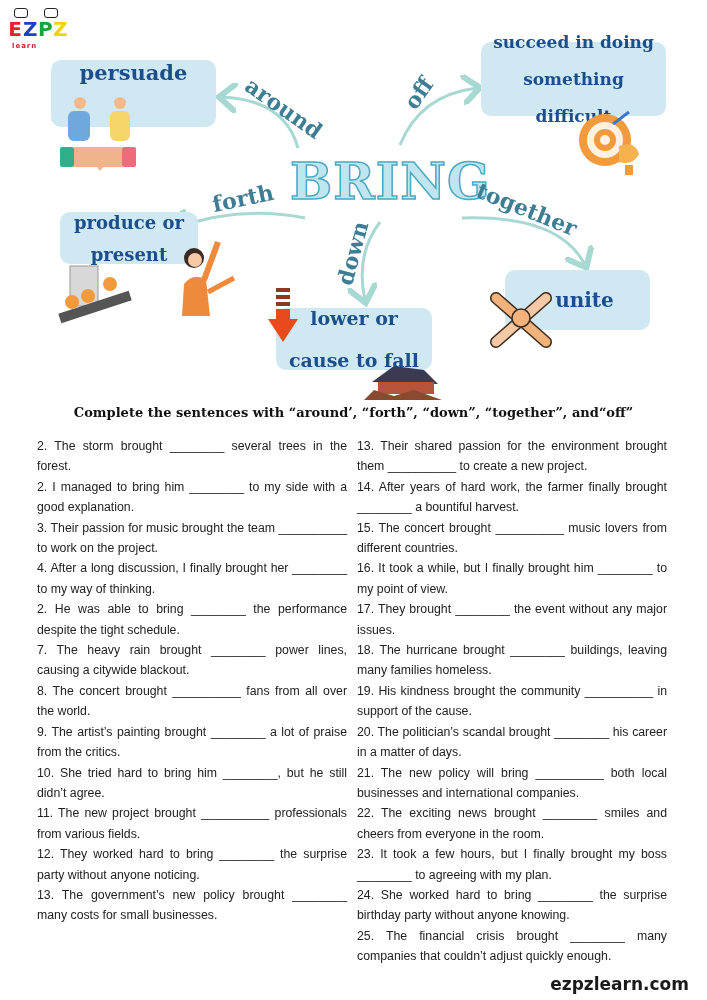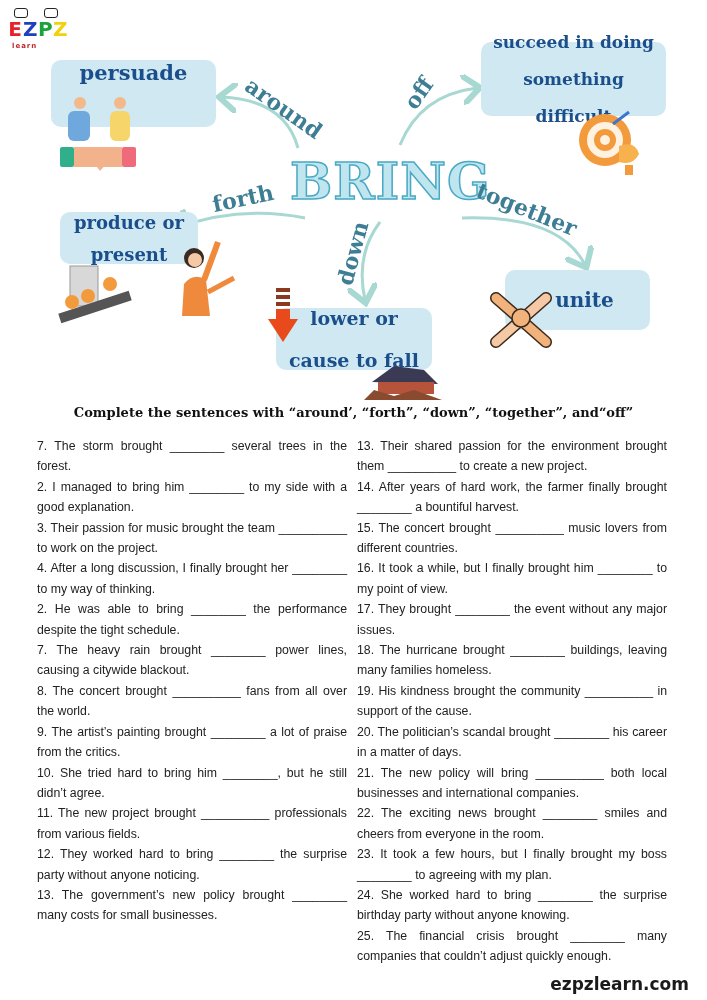--- a/index.html
+++ b/index.html
@@ -177,21 +177,21 @@
   <path d="M6,10 L56,54" stroke="#3b2a1a" stroke-width="12" stroke-linecap="round"></path>
   <path d="M6,10 L56,54" stroke="#f2b27c" stroke-width="9" stroke-linecap="round"></path>
   <path d="M56,10 L6,54" stroke="#3b2a1a" stroke-width="12" stroke-linecap="round"></path>
   <path d="M56,10 L6,54" stroke="#f6c9a6" stroke-width="9" stroke-linecap="round"></path>
   <circle cx="31" cy="30" r="9" fill="#f2b27c" stroke="#3b2a1a" stroke-width="1.5"></circle>
 </svg>
 
 <div class="instruction">Complete the sentences with “around’, “forth”, “down”, “together”, and“off”</div>
 
 <div class="col left">
-  <p class="q">7. The storm brought ________ several trees in the forest.</p>
+  <p class="q">2. The storm brought ________ several trees in the forest.</p>
   <p class="q">2. I managed to bring him ________ to my side with a good explanation.</p>
   <p class="q">3. Their passion for music brought the team __________ to work on the project.</p>
   <p class="q">4. After a long discussion, I finally brought her ________ to my way of thinking.</p>
   <p class="q">2. He was able to bring ________ the performance despite the tight schedule.</p>
   <p class="q">7. The heavy rain brought ________ power lines, causing a citywide blackout.</p>
   <p class="q">8. The concert brought __________ fans from all over the world.</p>
   <p class="q">9. The artist’s painting brought ________ a lot of praise from the critics.</p>
   <p class="q">10. She tried hard to bring him ________, but he still didn’t agree.</p>
   <p class="q">11. The new project brought __________ professionals from various fields.</p>
   <p class="q">12. They worked hard to bring ________ the surprise party without anyone noticing.</p>

